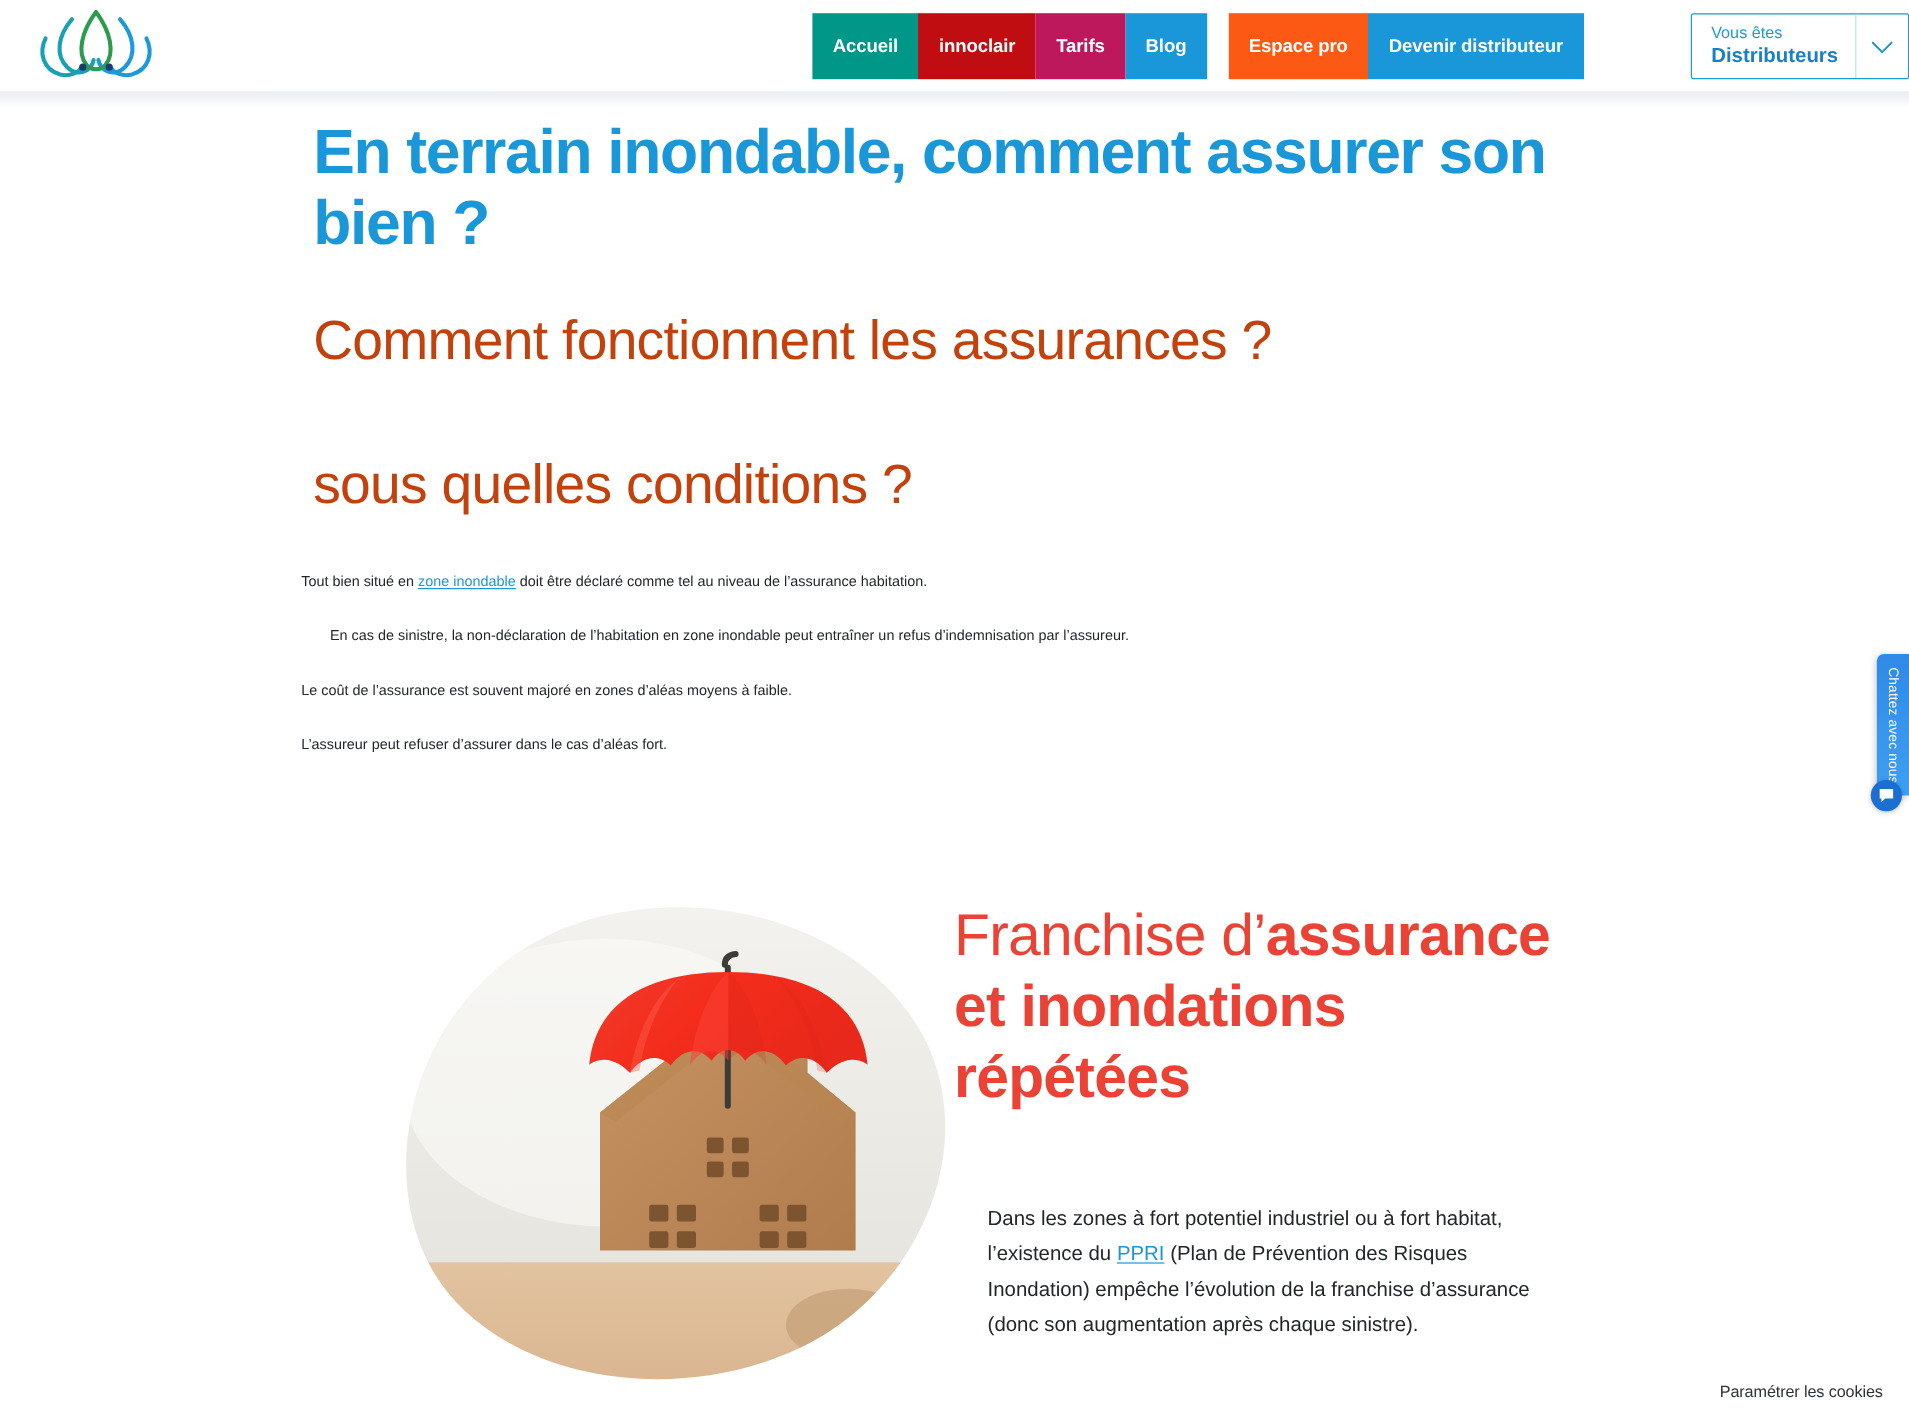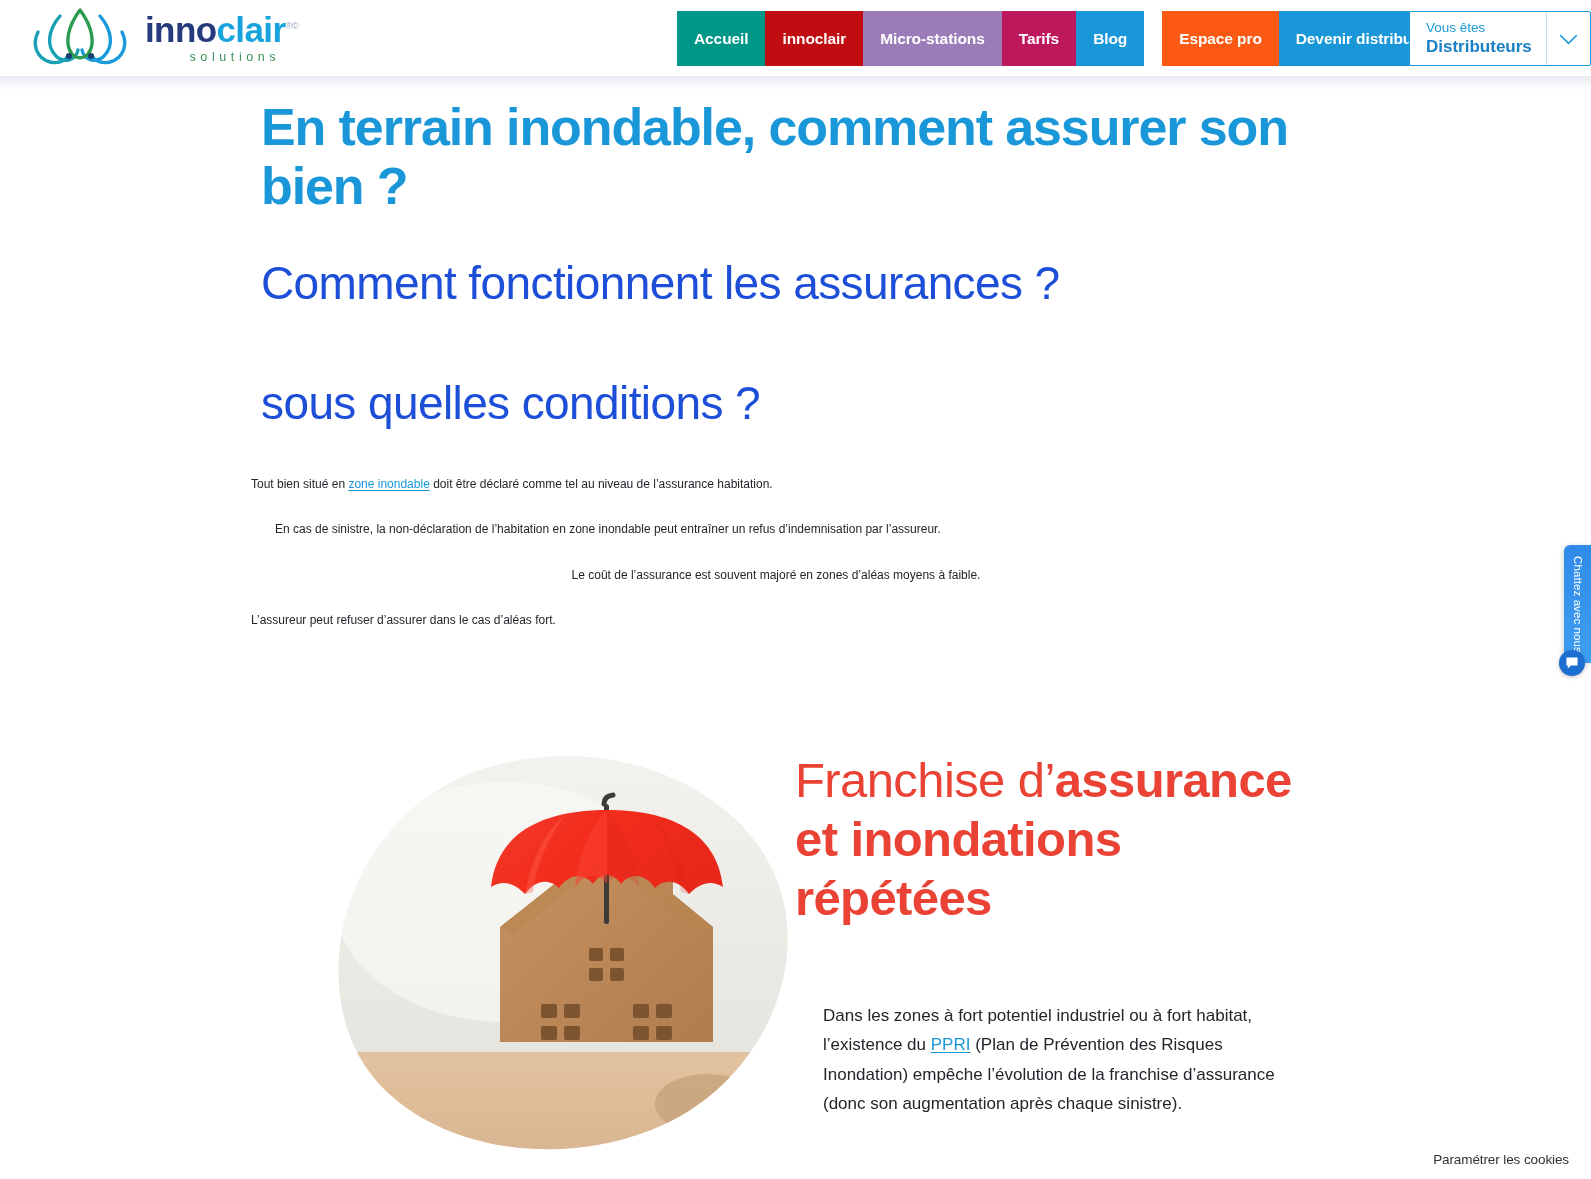--- a/index.html
+++ b/index.html
@@ -146,35 +146,35 @@
     color: #1a97d8;
     line-height: 1.14;
     letter-spacing: -1.1px;
   }
   .h2 {
     position: absolute;
     left: 261px; top: 178px;
     width: 1030px;
     font-size: 46px;
     font-weight: 300;
-    color: #1d4ed8;
+    color: #c2410c;
     line-height: 1.30;
     letter-spacing: -0.6px;
   }
   .para {
     position: absolute;
     left: 251px;
     width: 1050px;
     font-size: 12px;
     color: #22262b;
     line-height: 1.55;
   }
   .p1 { top: 399px; }
   .p2 { top: 444px; margin-left: 24px; }
-  .p3 { top: 490px; text-align: center; }
+  .p3 { top: 490px; }
   .p4 { top: 535px; }
 
   a.link {
     color: #1a97d8;
     text-decoration: underline;
     text-underline-offset: 2px;
   }
 
   
   .blob-wrap {
@@ -259,32 +259,25 @@
   <div class="logo-wrap">
     <svg class="logo-mark" viewBox="0 0 104 62">
       <path d="M10 26 C4 38 8 52 22 56 C30 58 37 55 40 50" fill="none" stroke="#18a0b4" stroke-width="3.4" stroke-linecap="round"></path>
       <path d="M94 26 C100 38 96 52 82 56 C74 58 67 55 64 50" fill="none" stroke="#1a9ada" stroke-width="3.4" stroke-linecap="round"></path>
       <path d="M32 10 C20 24 18 40 28 50 C36 58 48 54 50 44" fill="none" stroke="#18a0b4" stroke-width="3.4" stroke-linecap="round"></path>
       <path d="M72 10 C84 24 86 40 76 50 C68 58 56 54 54 44" fill="none" stroke="#1a9ada" stroke-width="3.4" stroke-linecap="round"></path>
       <path d="M52 4 C40 20 36 38 44 48 C48 53 56 53 60 48 C68 38 64 20 52 4 Z" fill="none" stroke="#2b9b4e" stroke-width="3.4" stroke-linejoin="round"></path>
       <circle cx="41" cy="50" r="3" fill="#1b3b6f"></circle>
       <circle cx="63" cy="50" r="3" fill="#1b3b6f"></circle>
     </svg>
-    <div class="logo-text-block">
-      <div class="logo-word">
-        <span class="a">inno</span><span class="b">clair</span><span class="logo-reg">®©</span>
-      </div>
-      <div class="logo-sub">solutions</div>
-    </div>
   </div>
 
   <nav class="nav">
     <div class="nav-item" style="background:#009688">Accueil</div>
     <div class="nav-item" style="background:#c00d11">innoclair</div>
-    <div class="nav-item" style="background:#9a7cb8">Micro-stations</div>
     <div class="nav-item" style="background:#be185d">Tarifs</div>
     <div class="nav-item" style="background:#1a97d8">Blog</div>
     <div class="nav-gap"></div>
     <div class="nav-item" style="background:#fc5a14">Espace pro</div>
     <div class="nav-item" style="background:#1a97d8">Devenir distributeur</div>
   </nav>
 
   <div class="usertype">
     <div class="usertype-main">
       <div class="usertype-label">Vous êtes</div>

